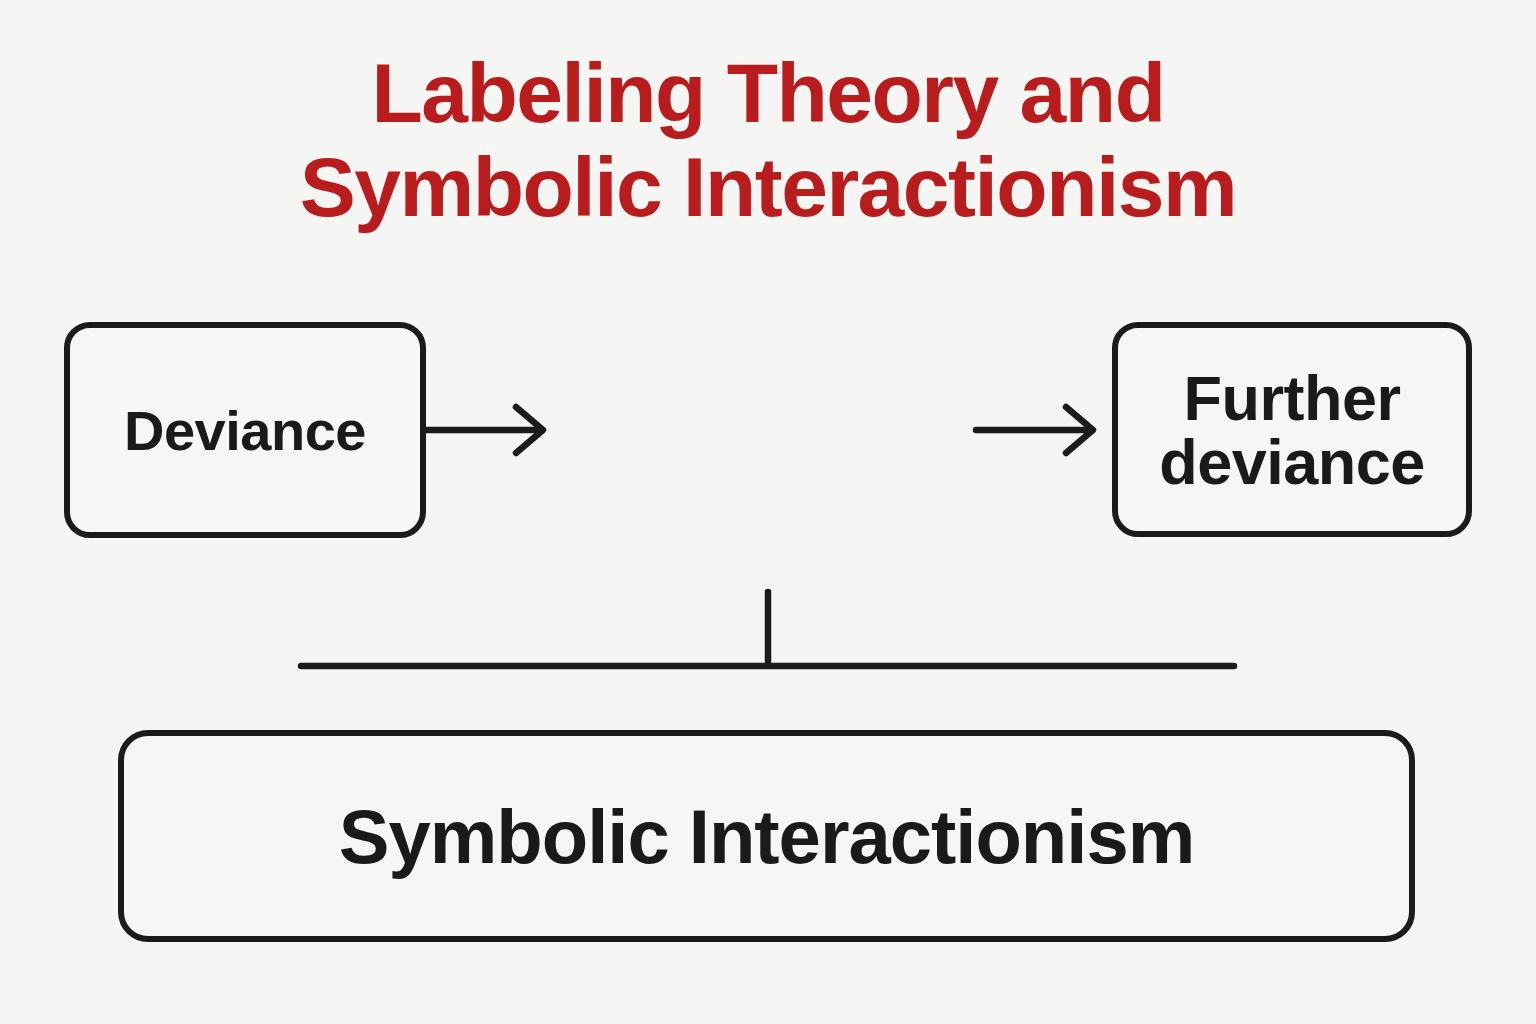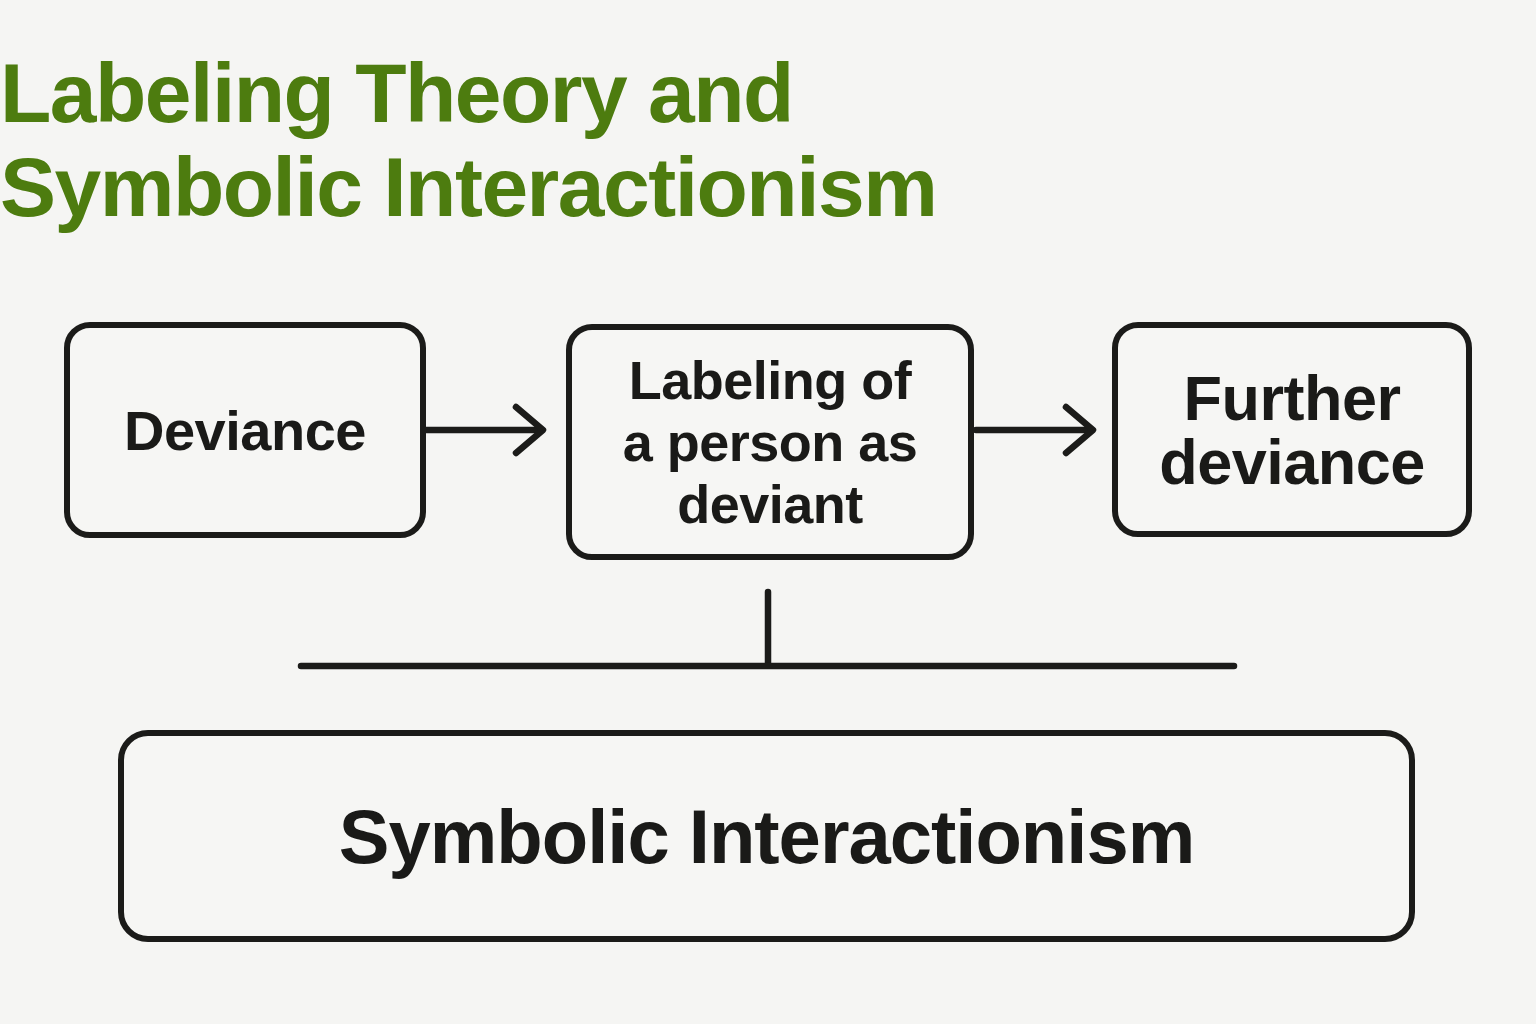--- a/index.html
+++ b/index.html
@@ -17,27 +17,27 @@
   }
   .canvas {
     position: absolute;
     inset: 0;
   }
   .title {
     position: absolute;
     top: 46px;
     left: 0;
     width: 100%;
-    text-align: left;
+    text-align: center;
     font-size: 84px;
     line-height: 94px;
     font-weight: 700;
     letter-spacing: -1.5px;
     white-space: pre-line;
-    color: #4d7c0f;
+    color: #b91c1c;
   }
   .node {
     position: absolute;
     border: 6px solid #1b1b19;
     border-radius: 26px;
     background: #f6f6f4;
     display: flex;
     align-items: center;
     justify-content: center;
     text-align: center;
@@ -109,22 +109,19 @@
 
       <g>
         <path d="M768 592 V664"></path>
         <path d="M301 666 H1234"></path>
       </g>
     </g>
   </svg>
 
   <div class="node node-deviance">Deviance</div>
 
-  <div class="node node-labeling">Labeling of
-a person as
-deviant</div>
 
   <div class="node node-further">Further
 deviance</div>
 
   <div class="node node-symbolic">Symbolic Interactionism</div>
 
 </div>
 
 </body></html>

